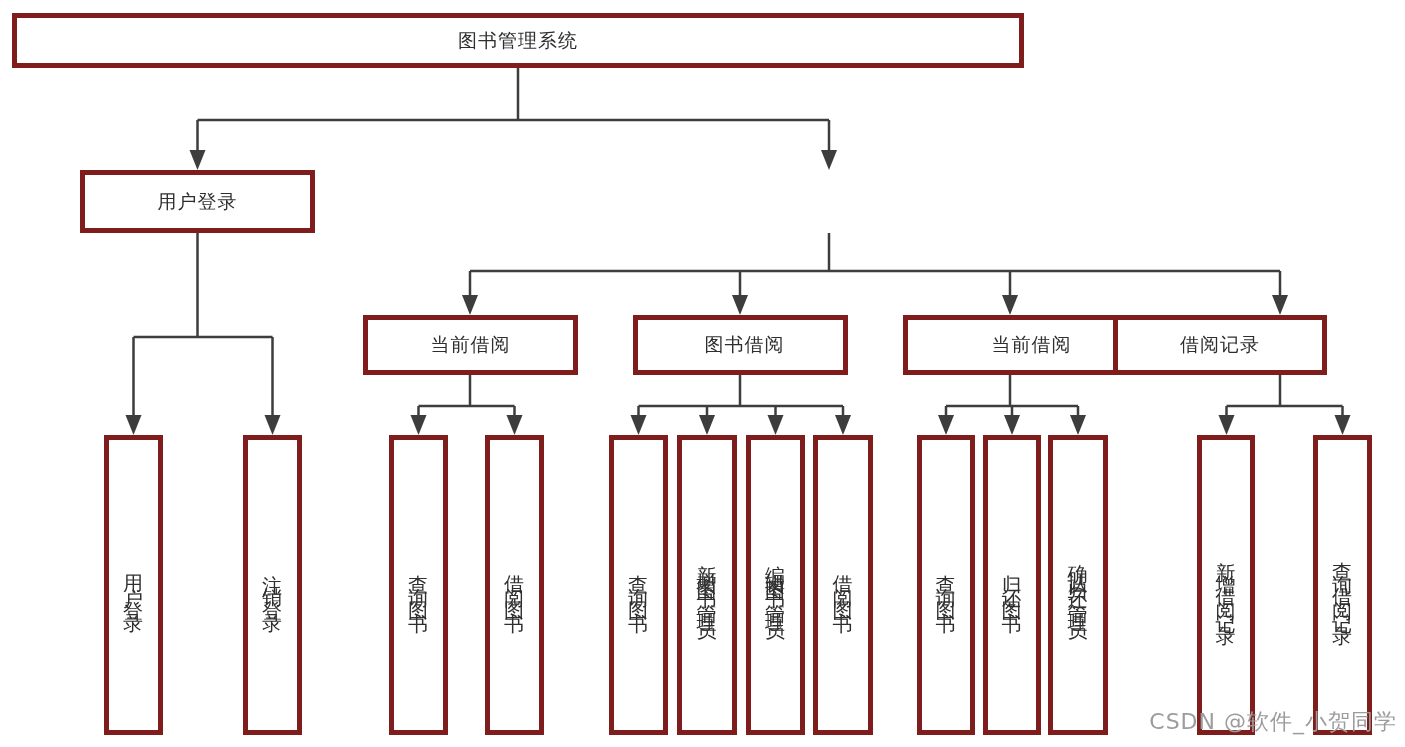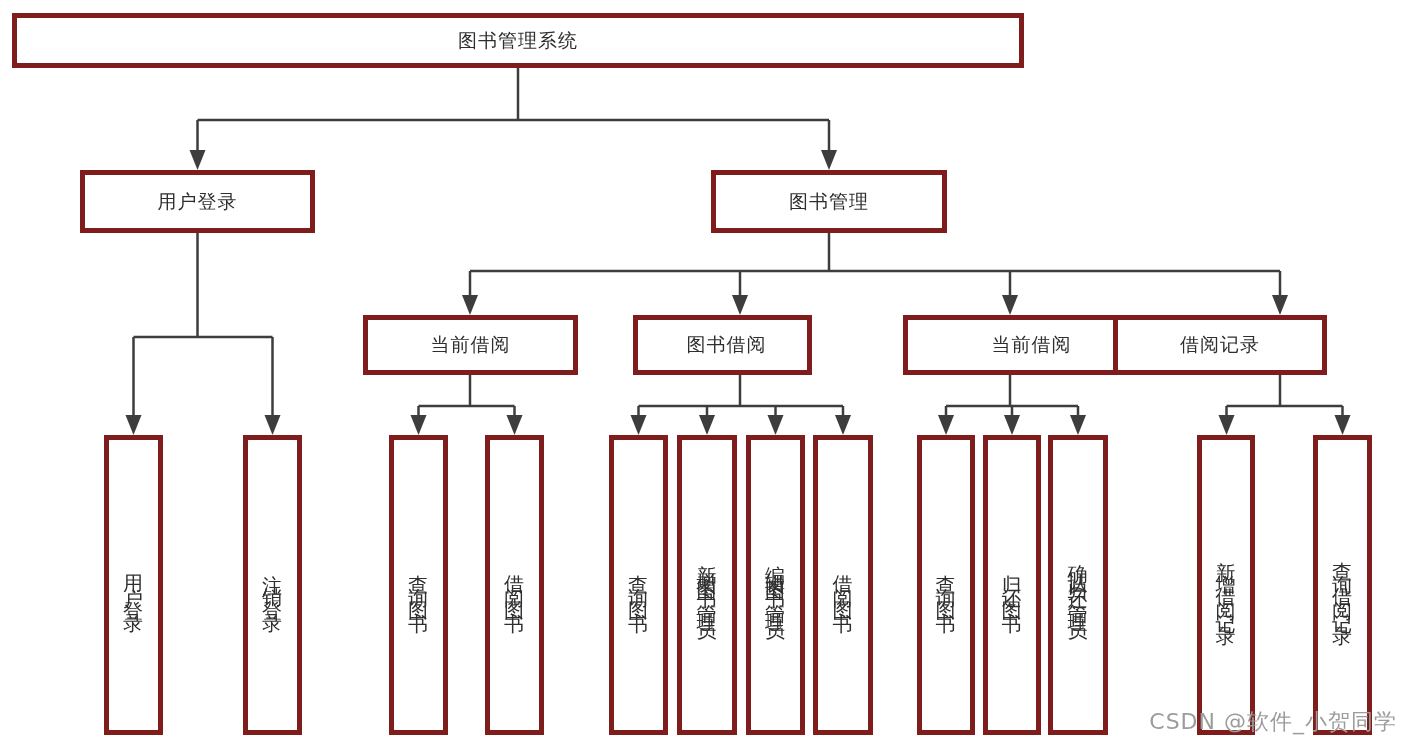--- a/index.html
+++ b/index.html
@@ -111,28 +111,25 @@
     </g>
   </svg>
 
   <div class="box hbox" style="left:12px;top:13px;width:1012px;height:55px;">
     <span>图书管理系统</span>
   </div>
 
   <div class="box hbox" style="left:80px;top:170px;width:235px;height:63px;">
     <span>用户登录</span>
   </div>
-  <div class="box hbox" style="left:711px;top:170px;width:236px;height:63px;">
-    <span>图书管理</span>
-  </div>
 
   <div class="box hbox" style="left:363px;top:315px;width:215px;height:60px;">
     <span>当前借阅</span>
   </div>
-  <div class="box hbox" style="left:633px;top:315px;width:179px;height:60px;padding-left:8px;">
+  <div class="box hbox" style="left:633px;top:315px;width:215px;height:60px;padding-left:8px;">
     <span>图书借阅</span>
   </div>
   <div class="box hbox" style="left:903px;top:315px;width:257px;height:60px;font-family:Liberation Mono, monospace;">
     <span>当前借阅</span>
   </div>
   <div class="box hbox" style="left:1113px;top:315px;width:214px;height:60px;">
     <span>借阅记录</span>
   </div>
 
   <div class="box vbox" style="left:104px;top:435px;width:59px;height:300px;">

